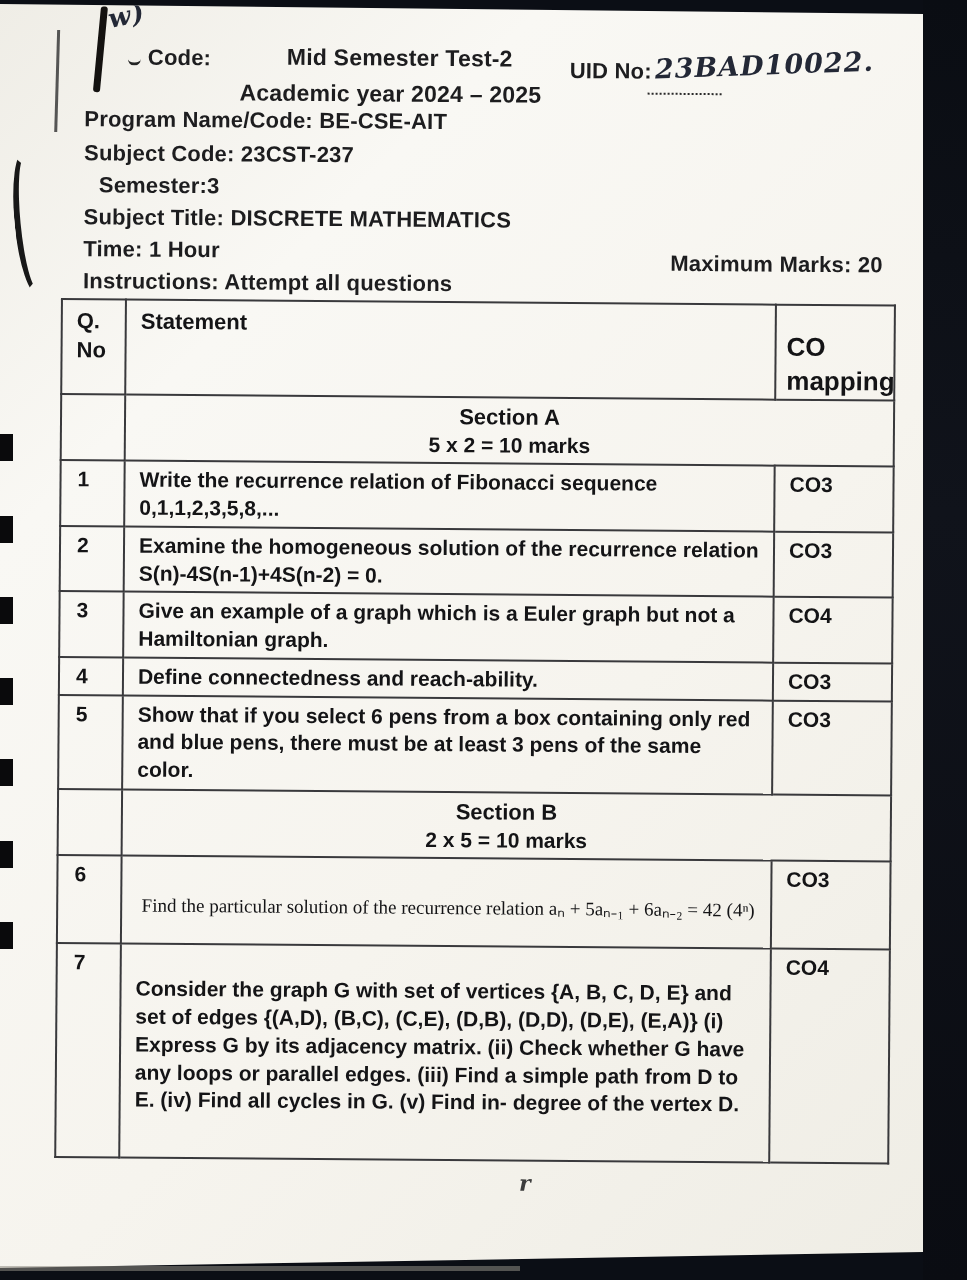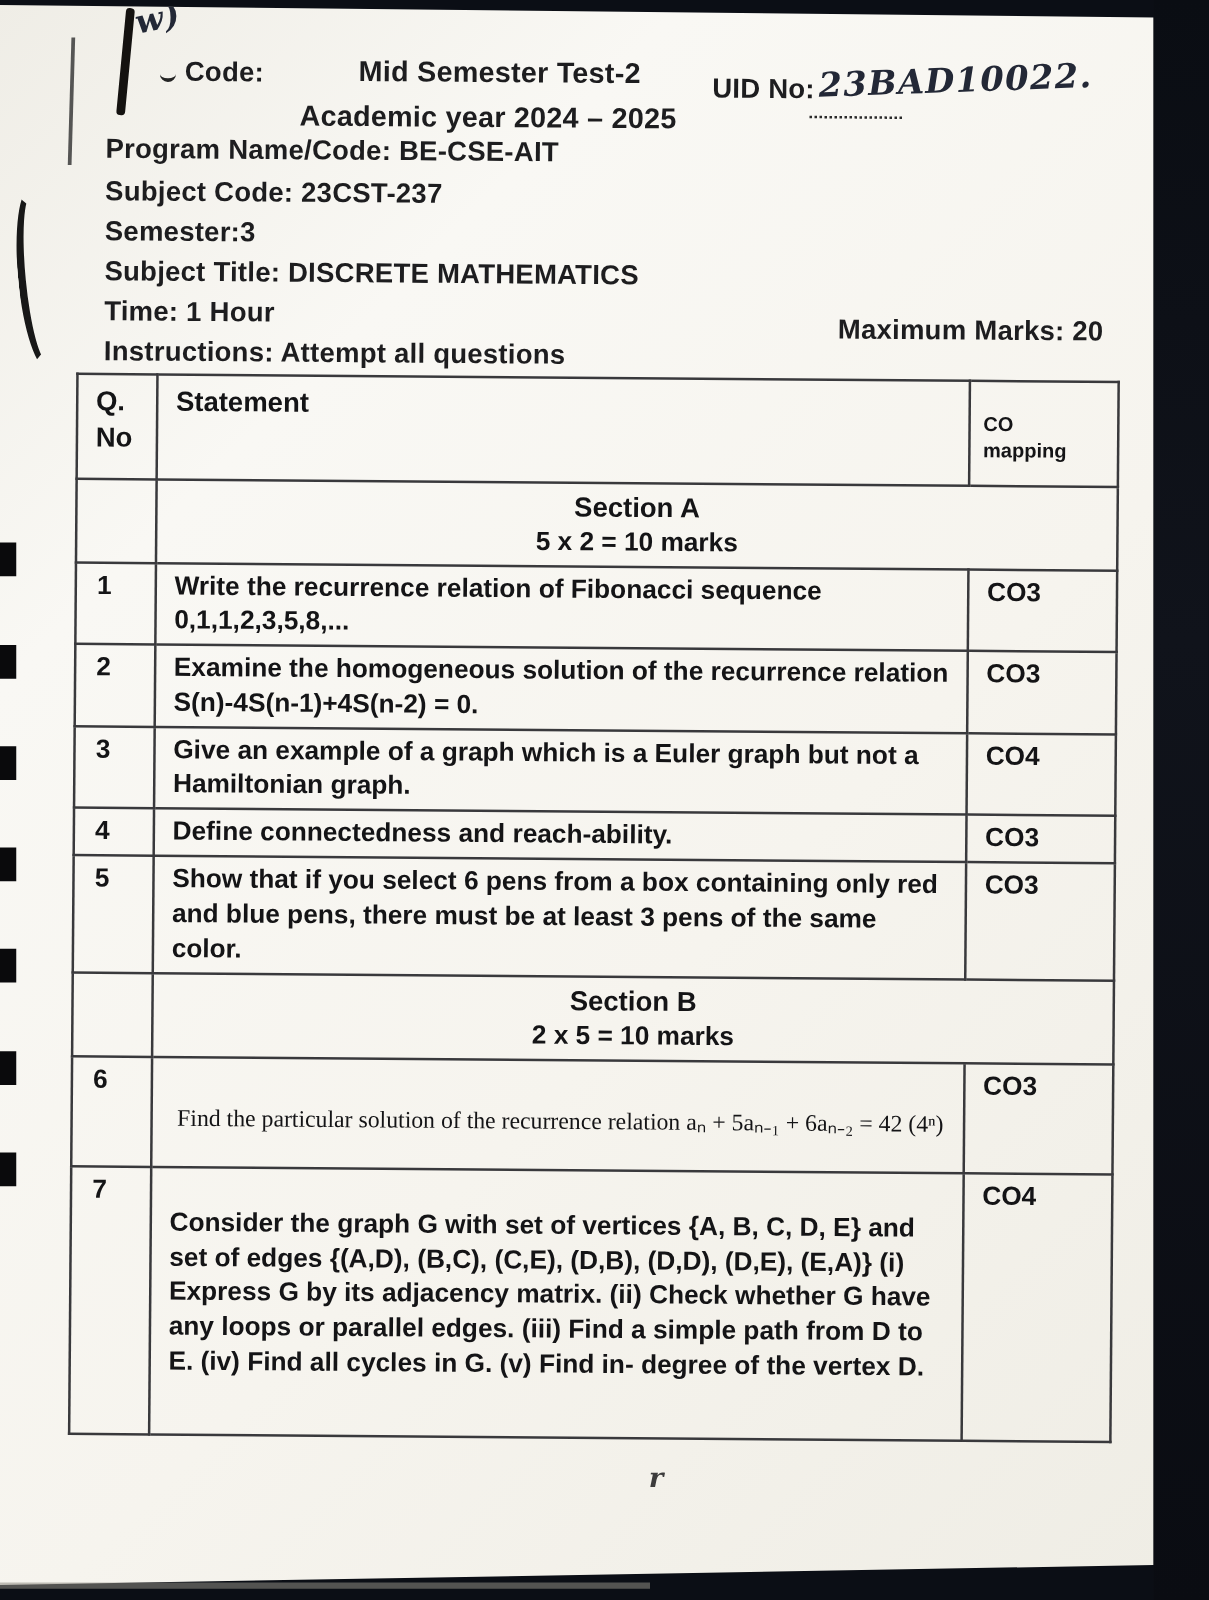--- a/index.html
+++ b/index.html
@@ -61,21 +61,21 @@
   .qtable col.c-co { width:119px; }
   .qtable th, .qtable td {
     border:2px solid #39393c;
     vertical-align:top;
     font-weight:700;
   }
   .qtable th { text-align:left; }
   .pre { white-space:pre-line; }
   .qno-h { padding:6px 0 0 14px; font-size:22px; }
   .stmt-h { padding:6px 0 0 14px; font-size:22px; }
-  .co-h { padding:24px 0 0 10px; font-size:16px; }
+  .co-h { padding:24px 0 0 10px; font-size:26px; }
   .qno { padding:4px 0 0 16px; }
   .stmt { padding:4px 10px 4px 14px; }
   .co { padding:4px 4px 0 14px; }
   .section-cell { text-align:center; padding:4px 0; }
   .sec-title { font-weight:700; font-size:22px; }
   .sec-marks { font-weight:700; font-size:21px; }
   .stmt.serif {
     font-family:"Liberation Serif", serif;
     font-weight:400; font-size:19px;
     text-align:center; padding-top:36px;
@@ -98,21 +98,21 @@
 
       <div class="abs hdr" style="left:148px; top:44px;">Code:</div>
       <div class="abs hdr" style="left:287px; top:42px; font-size:23px;">Mid Semester Test-2</div>
       <div class="abs hdr" style="left:570px; top:54px;">UID No:</div>
       <div class="abs hand uid-value" style="left:655px; top:44px;">23BAD10022.</div>
       <div class="uid-dots"></div>
 
       <div class="abs hdr" style="left:240px; top:78px; font-size:23px;">Academic year 2024 – 2025</div>
       <div class="abs hdr" style="left:85px; top:106px;">Program Name/Code: BE-CSE-AIT</div>
       <div class="abs hdr" style="left:85px; top:140px;">Subject Code: 23CST-237</div>
-      <div class="abs hdr" style="left:85px; top:172px;">Semester:3</div>
+      <div class="abs hdr" style="left:100px; top:172px;">Semester:3</div>
       <div class="abs hdr" style="left:85px; top:204px;">Subject Title: DISCRETE MATHEMATICS</div>
       <div class="abs hdr" style="left:85px; top:236px;">Time: 1 Hour</div>
       <div class="abs hdr" style="left:672px; top:246px;">Maximum Marks: 20</div>
       <div class="abs hdr" style="left:85px; top:268px;">Instructions: Attempt all questions</div>
 
       <table class="qtable">
         <colgroup>
             <col class="c-qno">
             <col class="c-stmt">
             <col class="c-co">

